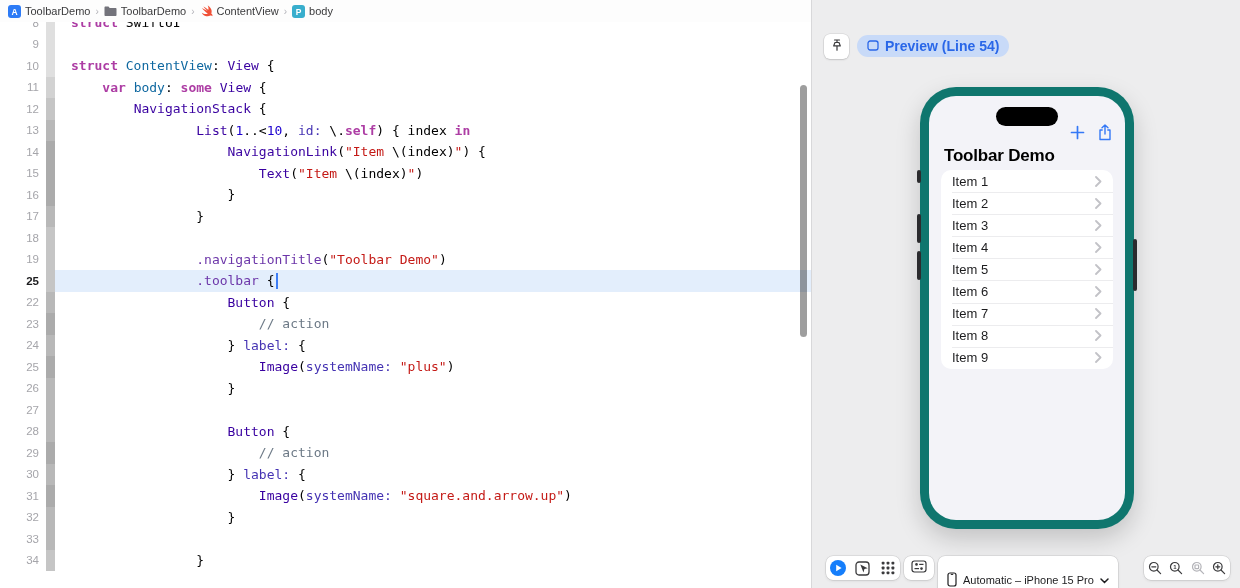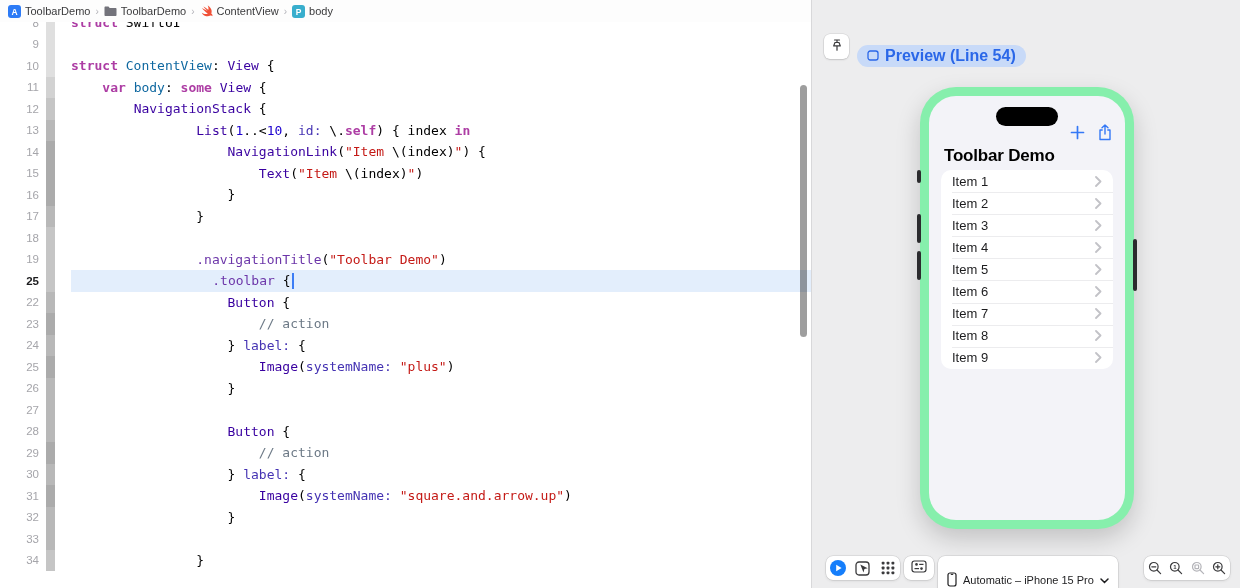--- a/index.html
+++ b/index.html
@@ -16,46 +16,46 @@
   .bc-sep{color:#B4B4BA;margin:0 5px;font-size:10px;}
   .editor{position:relative;flex:1;overflow:hidden;background:#fff;}
   .lines{position:absolute;top:-10px;left:0;right:0;}
   .line{display:flex;height:21.5px;white-space:pre;font-family:"DejaVu Sans Mono",monospace;
     font-size:13px;}
   .ln{width:46px;text-align:right;padding-right:7px;box-sizing:border-box;
     font-family:"Liberation Sans",sans-serif;font-size:11.5px;color:#A5A5AA;
     display:flex;align-items:center;justify-content:flex-end;}
   .ribbon{width:9px;align-self:stretch;}
   .code{flex:1;align-self:stretch;display:flex;align-items:center;padding-left:16px;}
-  .line.current .code{background:#E3EEFC;margin-left:16px;}
+  .line.current .code{background:#E3EEFC;}
   .line.current .ln{color:#1C1C1E;font-weight:bold;}
   .tok-kw{color:var(--c-keyword,#AD3DA4);font-weight:600;}
   .tok-ty{color:var(--c-type,#3900A0);}
   .tok-decl{color:var(--c-declaration,#0F68A0);}
   .tok-meth{color:var(--c-method,#6C36A9);}
   .tok-arg{color:var(--c-argument,#4533B3);}
   .tok-str{color:var(--c-string,#C41A16);}
   .tok-num{color:var(--c-number,#1C00CF);}
   .tok-com{color:var(--c-comment,#6C7986);}
   .tok-pl{color:var(--c-plain,#000);}
   .caret{display:inline-block;width:2px;height:16px;background:#3D7DF5;margin-left:1px;}
   .sb-thumb{position:absolute;right:4px;top:63px;width:7px;height:252px;border-radius:4px;
     background:rgba(0,0,0,0.38);}
 
   
   .canvas{position:relative;width:428px;height:588px;background:#EDEDEE;}
   .pin-btn{position:absolute;left:12px;top:34px;width:25px;height:25px;border:none;
     background:#fff;border-radius:6px;display:flex;align-items:center;justify-content:center;
     box-shadow:0 0 0 0.5px rgba(0,0,0,0.12),0 1px 2px rgba(0,0,0,0.12);cursor:pointer;}
-  .preview-pill{position:absolute;left:45px;top:45px;height:22px;display:flex;align-items:center;
-    gap:6px;padding:0 10px;border-radius:11px;background:#C8DAF8;color:#2A67E8;font-size:16px;
+  .preview-pill{position:absolute;left:45px;top:35px;height:22px;display:flex;align-items:center;
+    gap:6px;padding:0 10px;border-radius:11px;background:#C8DAF8;color:#2A67E8;font-size:14px;
     font-weight:bold;cursor:pointer;}
 
   .phone{position:absolute;left:108px;top:87px;width:214px;height:442px;border-radius:36px;
-    background:#86efac;box-shadow:0 10px 24px rgba(0,0,0,0.18);text-align:right;}
+    background:#0f766e;box-shadow:0 10px 24px rgba(0,0,0,0.18);text-align:right;}
   .side-btn{position:absolute;background:#2B2B2E;border-radius:2px;}
   .screen{position:absolute;left:9px;top:9px;right:9px;bottom:9px;border-radius:27px;
     background:#F3F3F8;overflow:hidden;}
   .island{position:absolute;left:50%;transform:translateX(-50%);top:11px;width:62px;height:19px;
     border-radius:10px;background:#000;}
   .nav-actions{position:absolute;top:28px;right:13px;display:flex;align-items:center;gap:13px;}
   .nav-actions span{display:flex;cursor:pointer;}
   .nav-title{position:absolute;left:15px;top:50px;font-size:17px;font-weight:bold;color:#000;
     letter-spacing:-0.2px;}
   .plist{position:absolute;left:12px;right:12px;top:74px;background:#fff;border-radius:10px;

